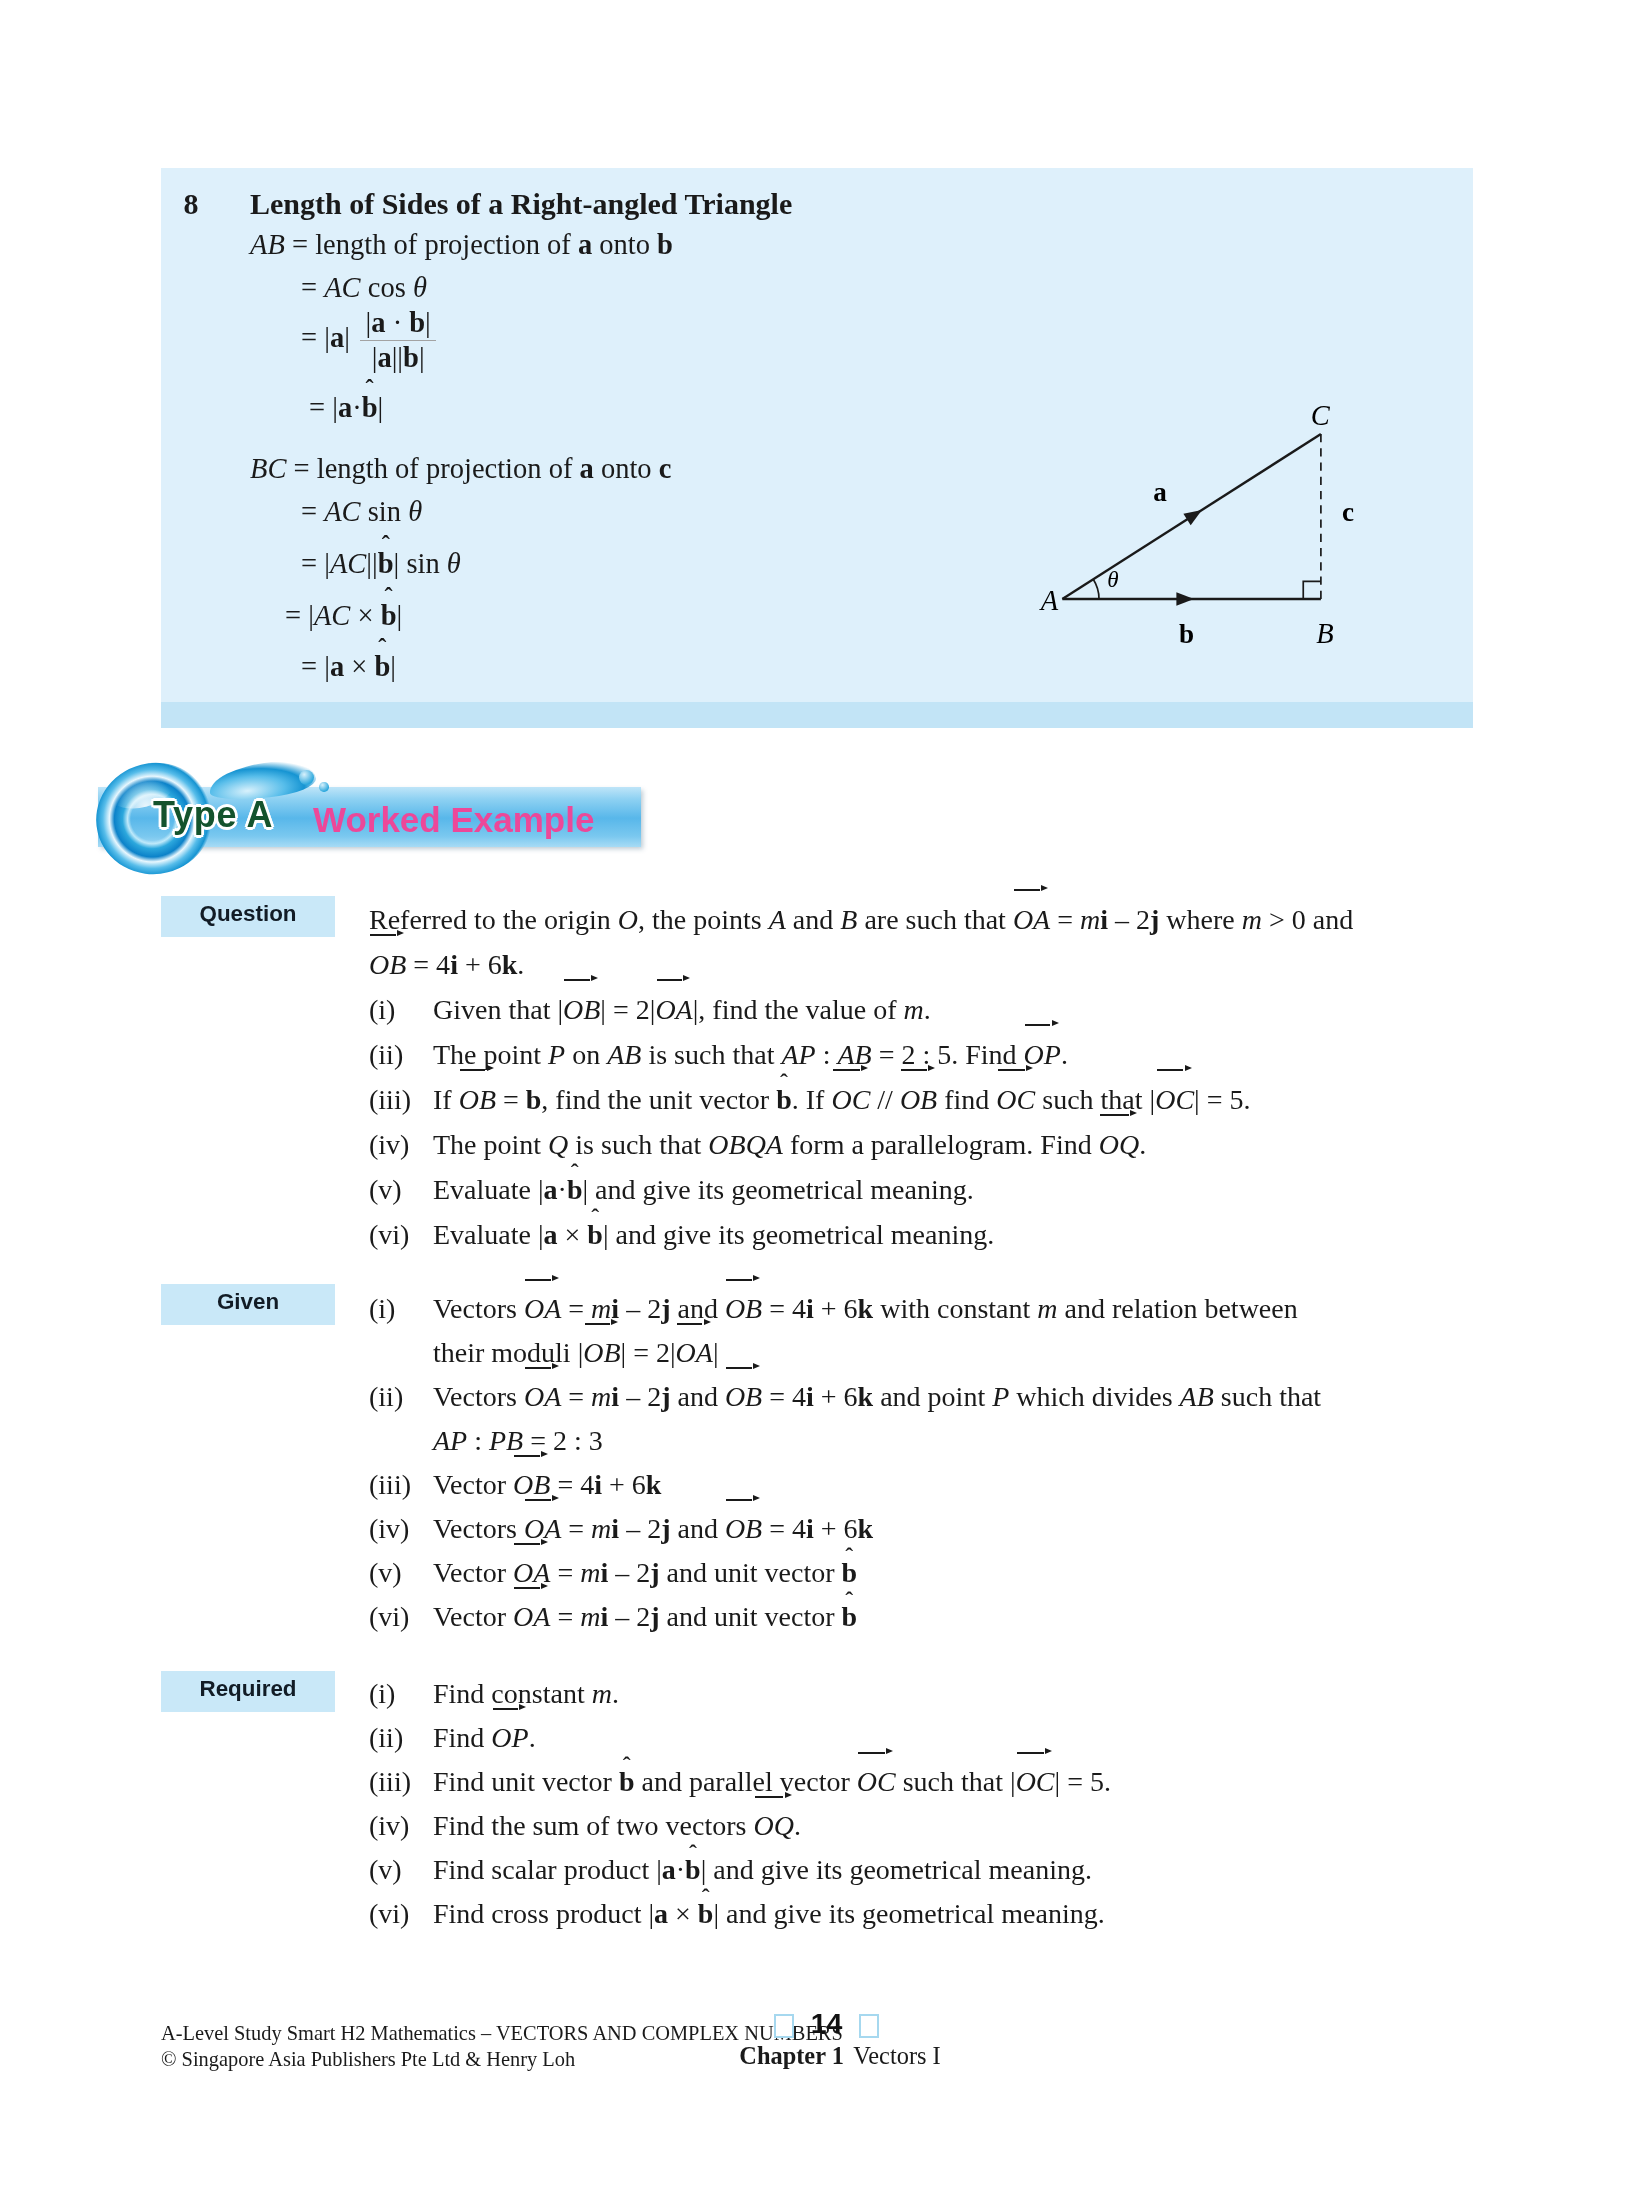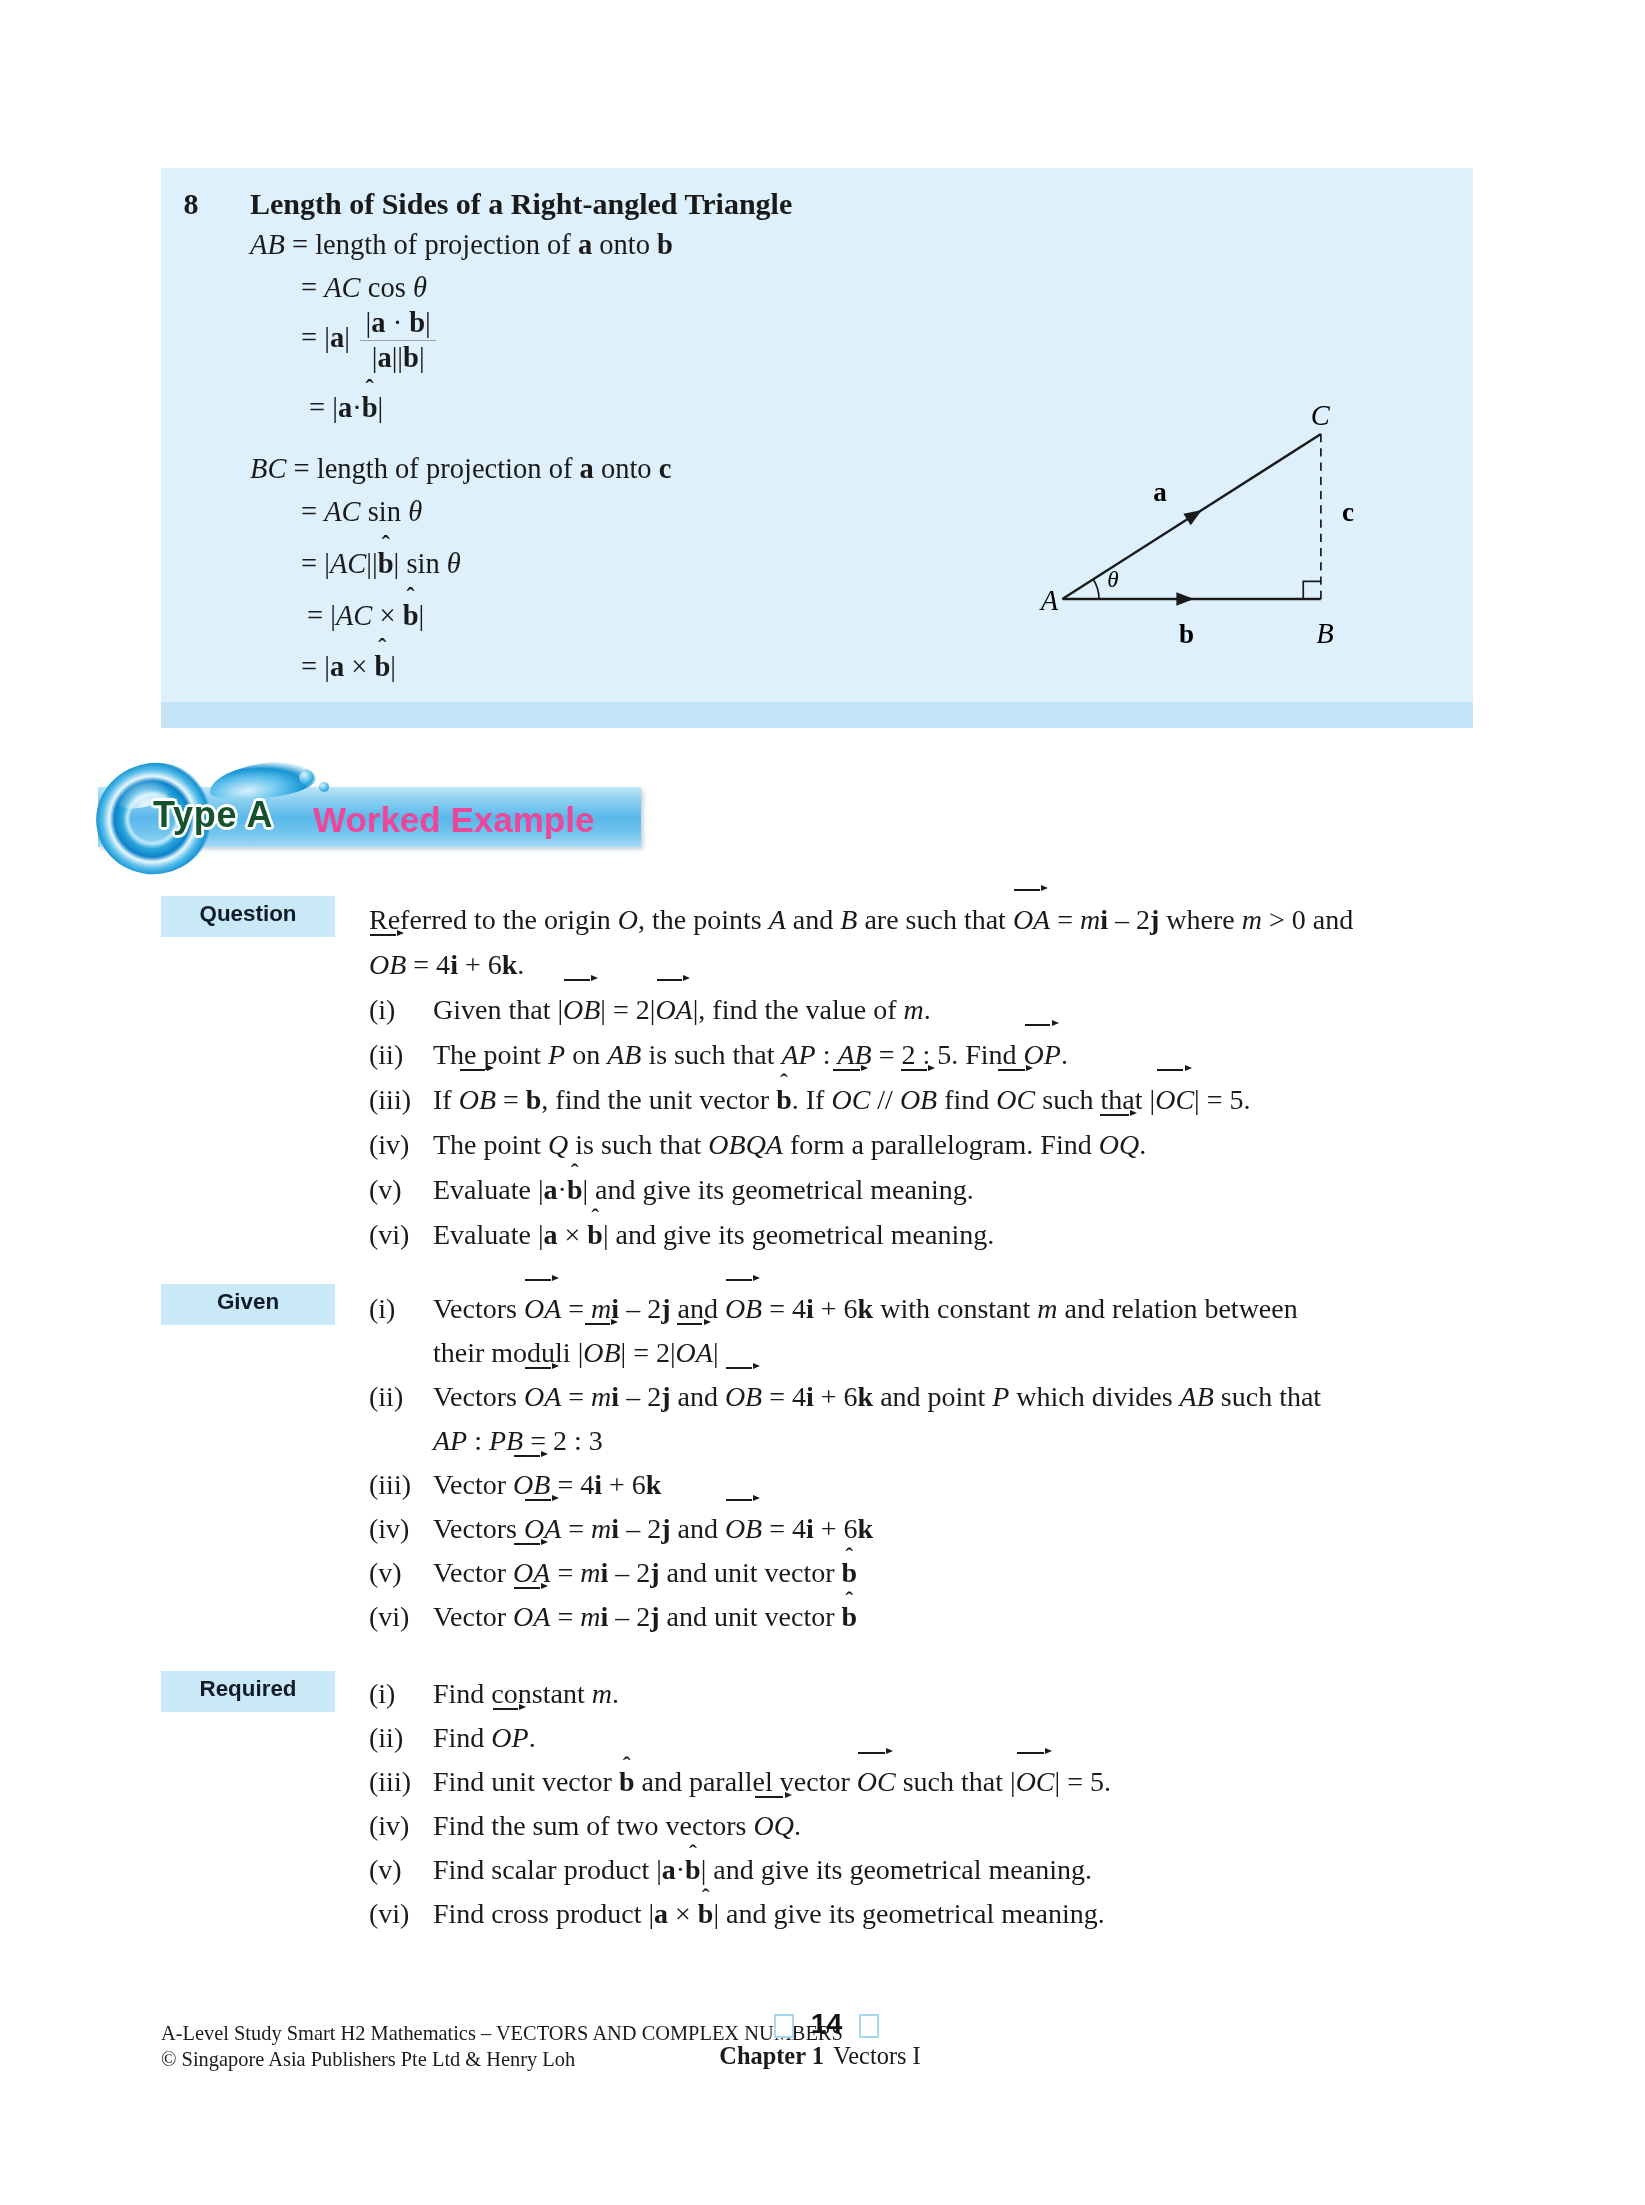--- a/index.html
+++ b/index.html
@@ -12,21 +12,21 @@
   #fb-number{position:absolute;left:22.4px;top:19px;font-size:30px;font-weight:bold;}
   #fb-title{position:absolute;left:89px;top:19px;font-size:30px;font-weight:bold;}
   #formula-lines .fline{position:absolute;white-space:nowrap;font-size:28.5px;}
   #formula-lines .fline:nth-child(1){left:89px;top:61px;}
   #formula-lines .fline:nth-child(2){left:140px;top:104px;}
   #formula-lines .fline:nth-child(3){left:140px;top:139px;}
   #formula-lines .fline:nth-child(4){left:148px;top:224px;}
   #formula-lines .fline:nth-child(5){left:89px;top:285px;}
   #formula-lines .fline:nth-child(6){left:140px;top:328px;}
   #formula-lines .fline:nth-child(7){left:140px;top:380px;}
-  #formula-lines .fline:nth-child(8){left:146px;top:432px;}
+  #formula-lines .fline:nth-child(8){left:124px;top:432px;}
   #formula-lines .fline:nth-child(9){left:140px;top:483px;}
 
   
   .s-r{font-style:normal;}
   .s-i{font-style:italic;}
   .s-b{font-weight:bold;}
   .s-v{font-style:italic;display:inline-block;position:relative;}
   .s-v::before{content:"";position:absolute;left:0.05em;right:0.38em;top:-0.30em;border-top:2px solid #1a1a1a;}
   .s-v::after{content:"";position:absolute;right:0.08em;top:-0.30em;margin-top:-0.115em;width:0;height:0;
               border-left:0.26em solid #1a1a1a;border-top:0.13em solid transparent;border-bottom:0.13em solid transparent;}
@@ -78,21 +78,21 @@
 
   
   .f-txt{position:absolute;left:161px;font-size:20.4px;white-space:nowrap;}
   #f-line1{top:2022px;}
   #f-line2{top:2048px;}
   .f-sq{position:absolute;top:2014px;width:16.3px;height:20.4px;border:2px solid #a6d8ef;background:#ffffff;}
   #f-sq-left{left:774px;}
   #f-sq-right{left:859px;}
   #f-num{position:absolute;left:798px;top:2007px;width:57px;text-align:center;
       font-family:"Liberation Sans",sans-serif;font-size:28.5px;font-weight:bold;color:#111;}
-  #f-chapter{position:absolute;left:680px;top:2042px;width:280px;text-align:center;font-size:24.4px;white-space:nowrap;}
+  #f-chapter{position:absolute;left:700px;top:2042px;width:280px;text-align:center;font-size:24.4px;white-space:nowrap;}
   #f-chapter .bold{font-weight:bold;}
   #f-chapter .rest{margin-left:9.5px;}
 </style>
 </head>
 <body>
 
 <div id="page">
 
   <div id="formula-box">
     <div id="fb-number">8</div>

